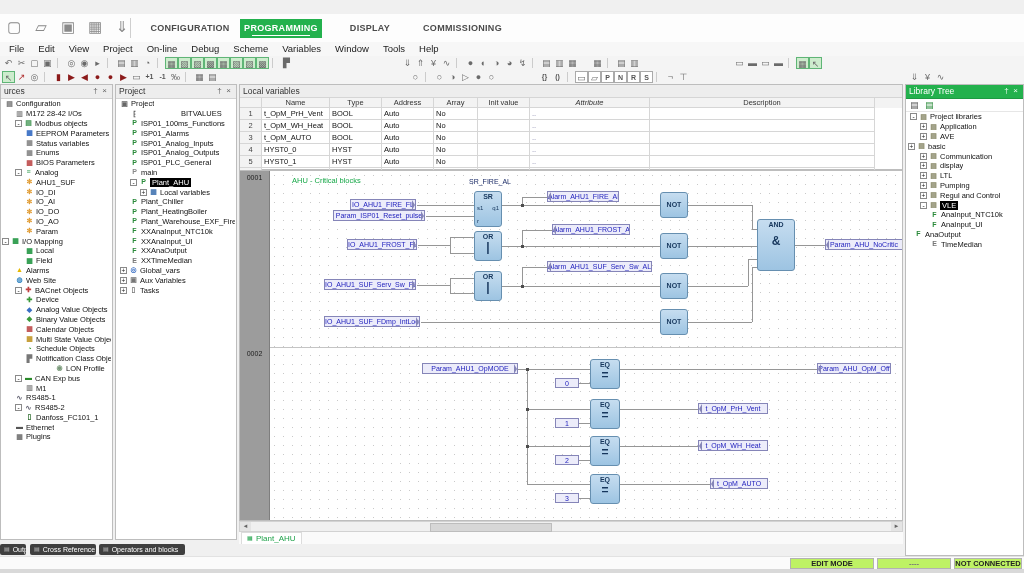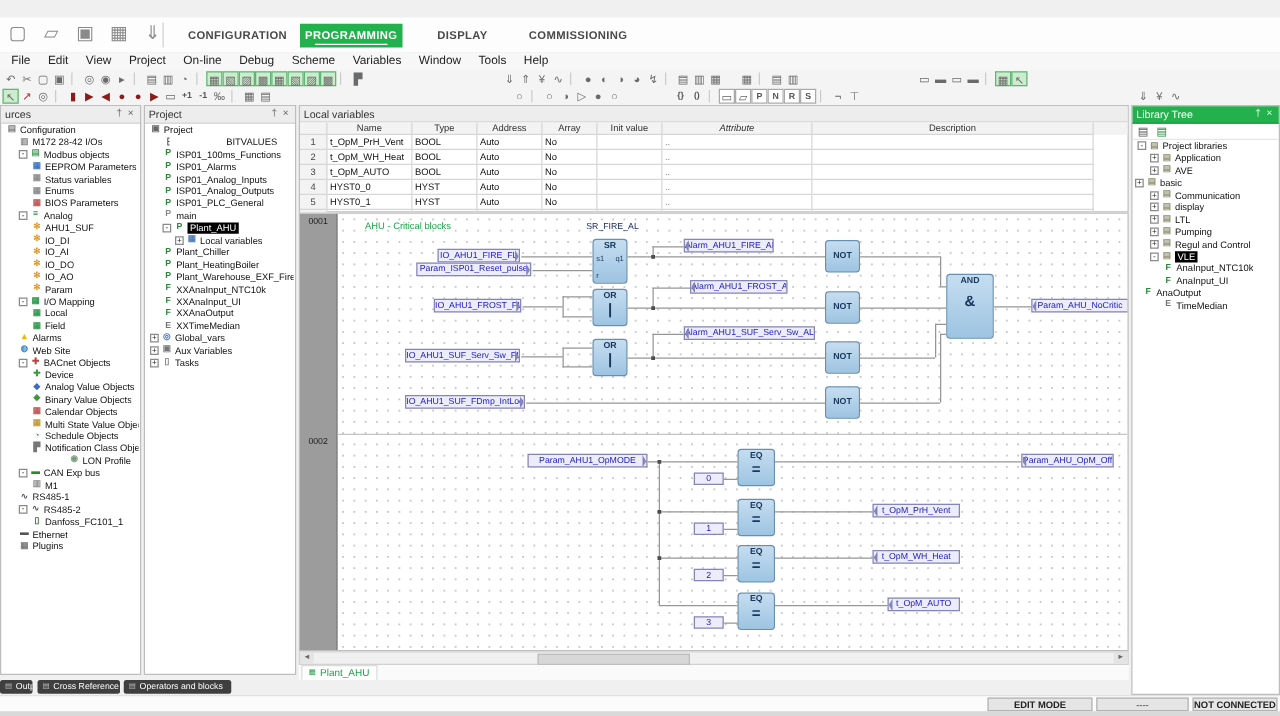--- a/index.html
+++ b/index.html
@@ -73,21 +73,21 @@
   .hthumb{position:absolute;left:190px;top:1px;width:120px;height:7px;background:#d7d7d7;border:1px solid #bdbdbd}
   .tabrow{position:absolute;left:239px;top:532px;width:664px;height:12px;background:#fafafa}
   .doctab{position:absolute;left:2px;top:0;height:11px;display:flex;align-items:center;gap:2px;padding:0 5px;background:#fff;border:1px solid #dcdcdc;font-size:8px;color:#1fa24a}
   .doctab .dticon{width:7px;height:7px;font-size:6px;line-height:7px;color:#1fa24a}
   
   .bottombar{position:absolute;left:0;top:544px;width:903px;height:12px;background:#f0f0f0}
   .btab{position:absolute;top:0;height:11px;background:#3f3f3f;color:#fff;font-size:7px;line-height:11px;border-radius:2px;padding:0 4px;display:flex;gap:3px;align-items:center;overflow:hidden;box-sizing:border-box;white-space:nowrap}
   .btab .bticon{font-size:6px;color:#bbb}
   
   .statusbar{position:absolute;left:0;top:556px;width:1024px;height:13px;background:#fbfbfb;border-top:1px solid #e2e2e2}
-  .sbox{position:absolute;top:1px;height:11px;line-height:10px;font-size:7.5px;font-weight:bold;text-align:center;background:#e5e5e5;border:1px solid #b2b2b2;color:#222;box-sizing:border-box}
+  .sbox{position:absolute;top:1px;height:11px;line-height:10px;font-size:7.5px;font-weight:bold;text-align:center;background:#bef264;border:1px solid #b2b2b2;color:#222;box-sizing:border-box}
   .basestrip{position:absolute;left:0;top:569px;width:1024px;height:4px;background:#d9d9d9}
 </style>
 </head>
 <body>
 
 <div class="app">
 
 
   <div class="ribbon">
     <div class="quick" id="quickIcons">
@@ -270,21 +270,21 @@
           <span class="tlabel">IO_DO</span>
         </div>
         <div class="trow" style="padding-left: 23px;">
           <span class="ticon" style="color: rgb(224, 154, 48);">✻</span>
           <span class="tlabel">IO_AO</span>
         </div>
         <div class="trow" style="padding-left: 23px;">
           <span class="ticon" style="color: rgb(224, 154, 48);">✻</span>
           <span class="tlabel">Param</span>
         </div>
-        <div class="trow" style="padding-left: 13px;">
+        <div class="trow" style="">
           <span class="texp">-</span>
           <span class="ticon" style="color: rgb(42, 154, 74);">▦</span>
           <span class="tlabel">I/O Mapping</span>
         </div>
         <div class="trow" style="padding-left: 23px;">
           <span class="ticon" style="color: rgb(42, 154, 74);">▦</span>
           <span class="tlabel">Local</span>
         </div>
         <div class="trow" style="padding-left: 23px;">
           <span class="ticon" style="color: rgb(42, 154, 74);">▦</span>

